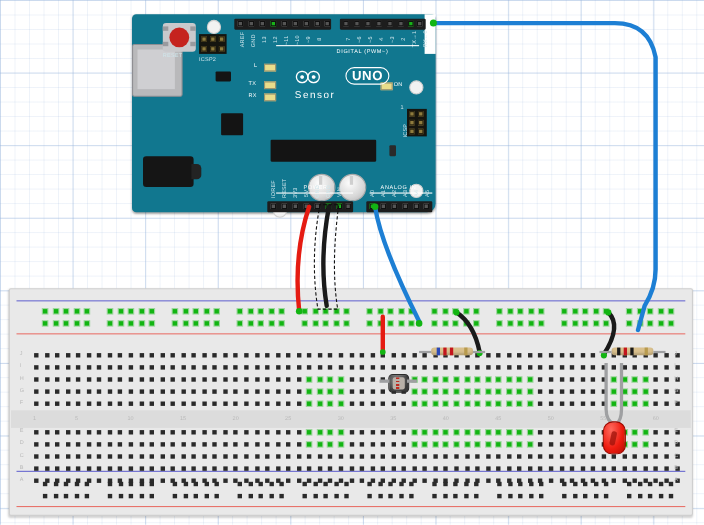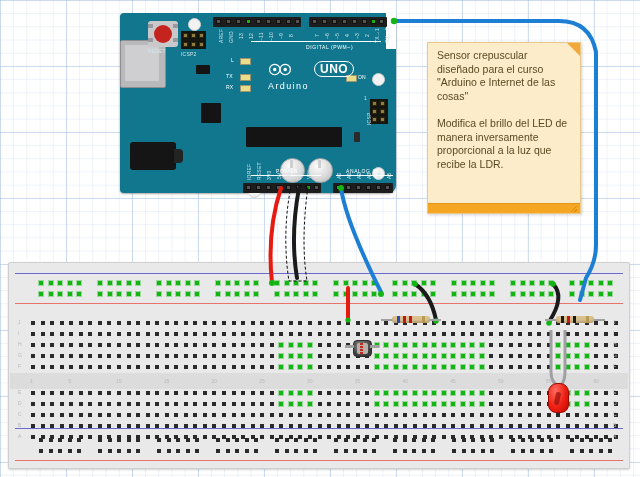--- a/index.html
+++ b/index.html
@@ -196,21 +196,21 @@
     <div class="lbl" style="left:135px;top:50px;color:#fff;">L</div>
     <div class="led-s" style="left:144px;top:67px;"></div>
     <div class="lbl" style="left:130px;top:66px;color:#fff;">TX</div>
     <div class="led-s" style="left:144px;top:78px;"></div>
     <div class="lbl" style="left:130px;top:77px;color:#fff;">RX</div>
     <div class="led-s" style="left:250px;top:68px;"></div>
     <div class="lbl" style="left:262px;top:67px;color:#fff;">ON</div>
 
     <div class="logo-inf" style="left:172px;top:54px;">☉☉</div>
     <div class="uno" style="left:218px;top:54px;">UNO</div>
-    <div class="ardw" style="left:172px;top:74px;">Arduino</div>
+    <div class="ardw" style="left:172px;top:74px;">Sensor</div>
 
     <div class="ic" style="left:100px;top:58px;width:14px;height:9px;"></div>
     <div class="ic" style="left:105px;top:96px;width:20px;height:20px;"></div>
     <div class="ic" style="left:150px;top:120px;width:96px;height:20px;"></div>
     <div class="ic" style="left:258px;top:125px;width:6px;height:10px;background:#2a2a2a;"></div>
 
     <div class="cap" style="left:184px;top:151px;"></div>
     <div class="cap" style="left:212px;top:151px;"></div>
     <div class="mhole" style="left:152px;top:178px;"></div>
     <div class="mhole" style="left:276px;top:66px;"></div>
@@ -1172,23 +1172,14 @@
   </div>
 
   <div class="ldr abs" style="left:353px;top:340px;">
       <i></i>
     </div>
   <div class="abs" style="left:345px;top:345px;width:9px;height:3px;background:#9fa0a2;"></div>
   <div class="abs" style="left:370px;top:345px;width:9px;height:3px;background:#9fa0a2;"></div>
 
   <div class="ledbody abs" style="left:548px;top:383px;"></div>
 
-  <div class="abs" id="note">
-    <div class="fold"></div>
-    <div class="body">Sensor crepuscular diseñado para el curso "Arduino e Internet de las cosas"
-
-Modifica el brillo del LED de manera inversamente proporcional a la luz que recibe la LDR.</div>
-    <div class="bar">
-      <div class="grip"></div>
-    </div>
-  </div>
 
 </div>
 
 </body></html>

